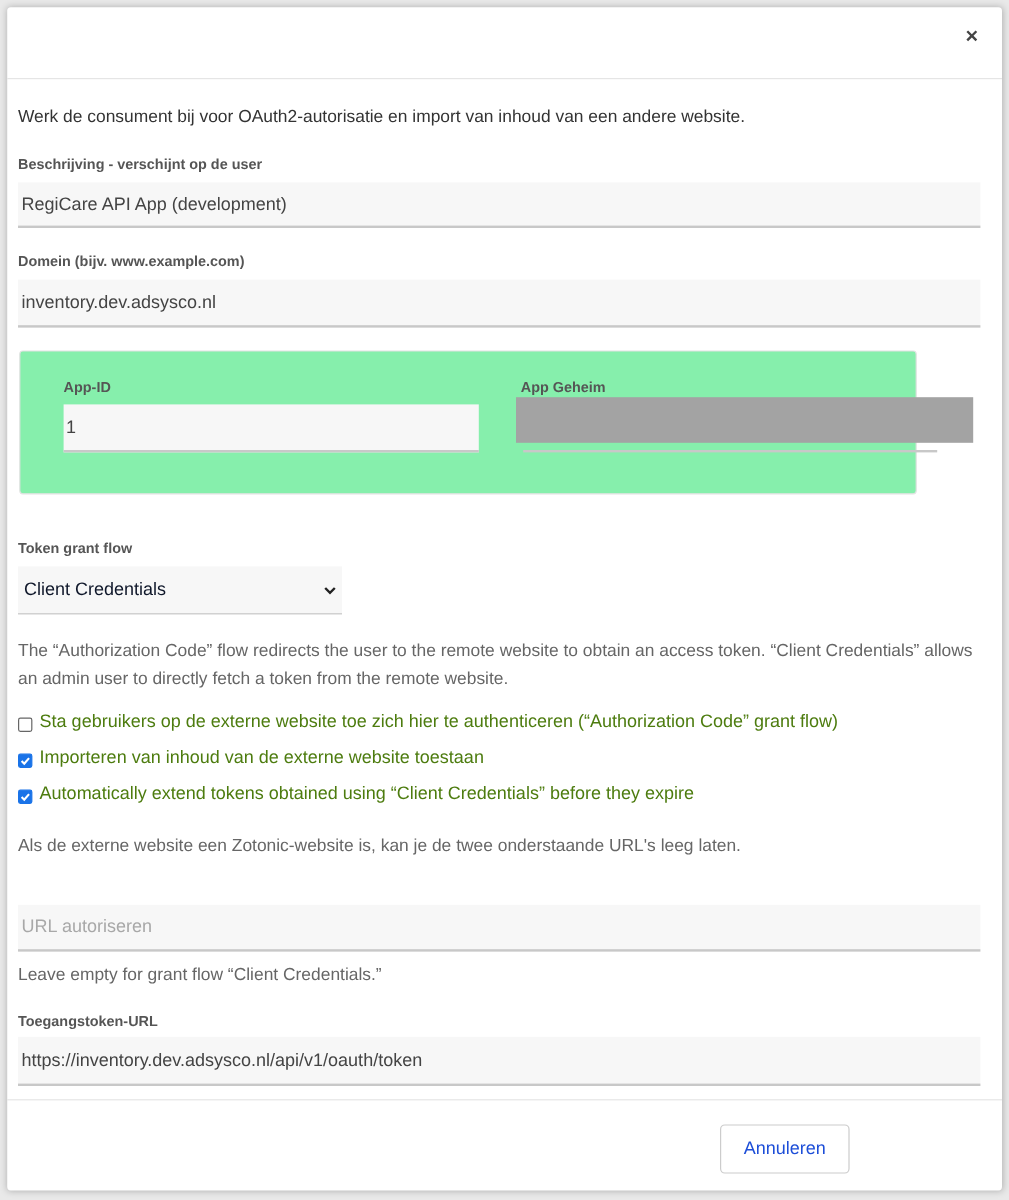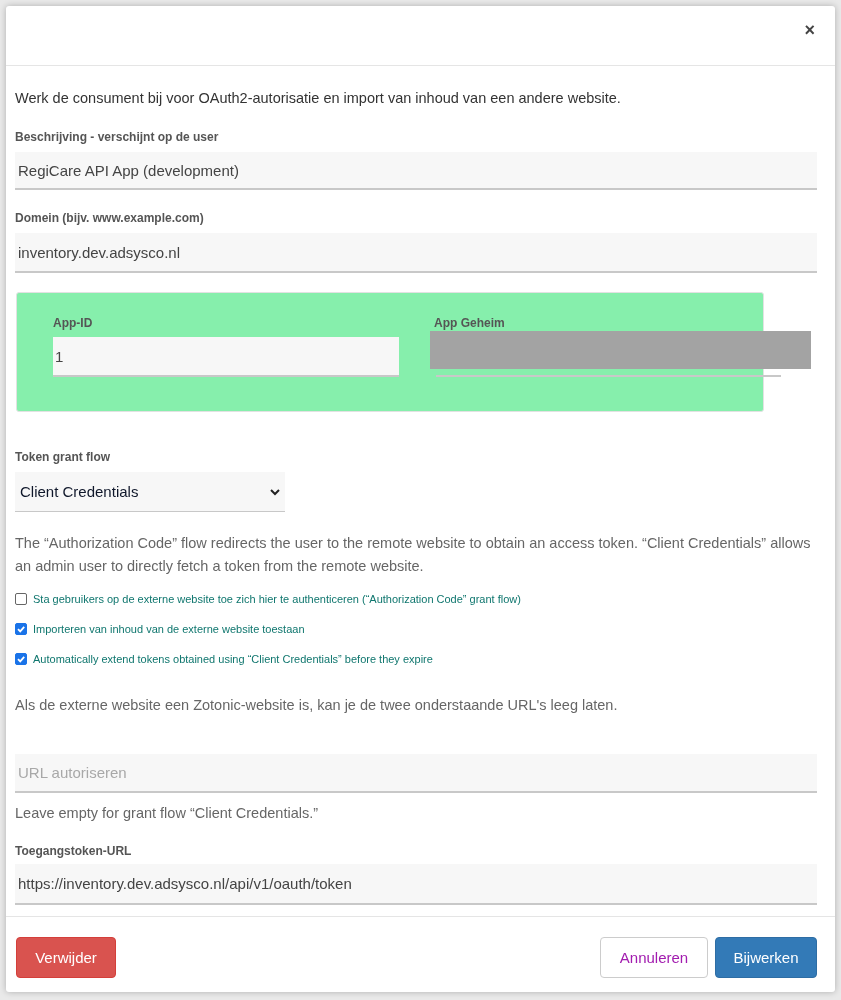--- a/index.html
+++ b/index.html
@@ -122,23 +122,23 @@
       position: absolute;
       left: 0;
       font-size: 14.5px;
       color: #666;
       line-height: 23px;
     }
     .check-row {
       position: absolute;
       left: 0;
       display: flex;
-      align-items: center;
-      font-size: 11px;
-      color: #0f766e;
+      align-items: flex-end;
+      font-size: 15px;
+      color: #4d7c0f;
       white-space: nowrap;
     }
     .cb {
       width: 12px;
       height: 12px;
       box-sizing: border-box;
       border-radius: 2px;
       margin-right: 6px;
       display: inline-flex;
       align-items: center;
@@ -169,21 +169,21 @@
       left: 10px;
       width: 100px;
       background: #d9534f;
       color: #fff;
       border: 1px solid #d43f3a;
     }
     .btn-default {
       left: 594px;
       width: 108px;
       background: #fff;
-      color: #a21caf;
+      color: #1d4ed8;
       border: 1px solid #ccc;
     }
     .btn-primary {
       left: 709px;
       width: 102px;
       background: #337ab7;
       color: #fff;
       border: 1px solid #2e6da4;
     }
   </style>
@@ -260,16 +260,14 @@
     <div class="help" style="top:736px;white-space:nowrap;">Leave empty for grant flow “Client Credentials.”</div>
 
     <div class="label" style="top:778px;">Toegangstoken-URL</div>
     <div class="field" style="top:798px;left:0;width:802px;height:41px;">
       <span>https://inventory.dev.adsysco.nl/api/v1/oauth/token</span>
     </div>
   </div>
 
   <div class="divider"></div>
 
-  <button class="btn btn-danger">Verwijder</button>
   <button class="btn btn-default">Annuleren</button>
-  <button class="btn btn-primary">Bijwerken</button>
 </div>
 
 </body></html>

